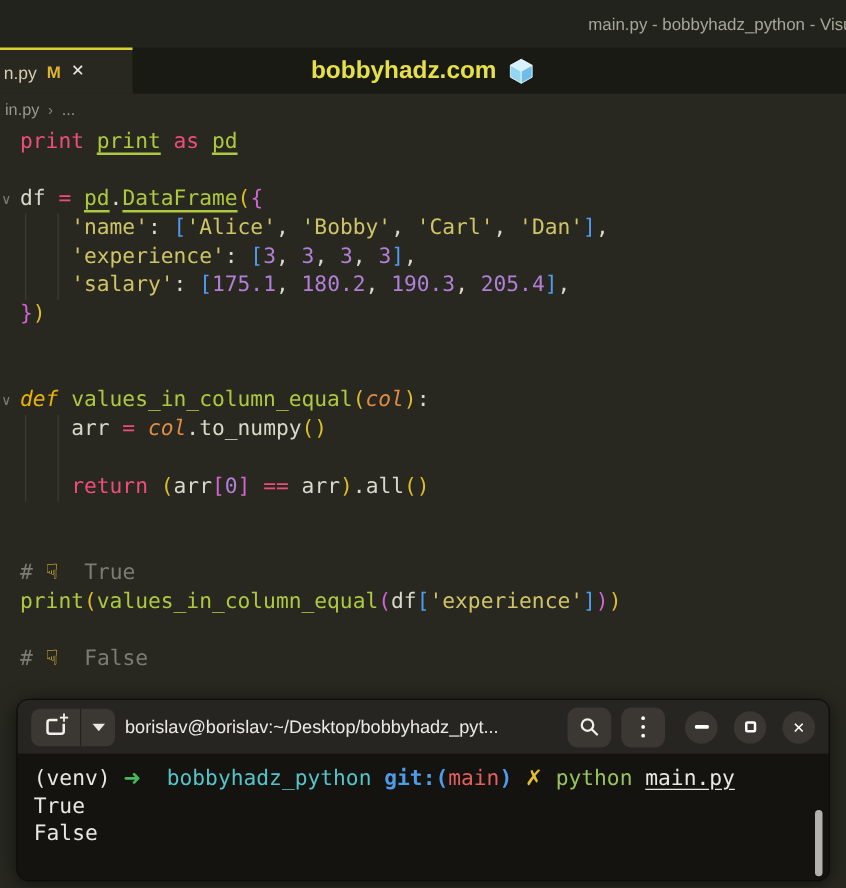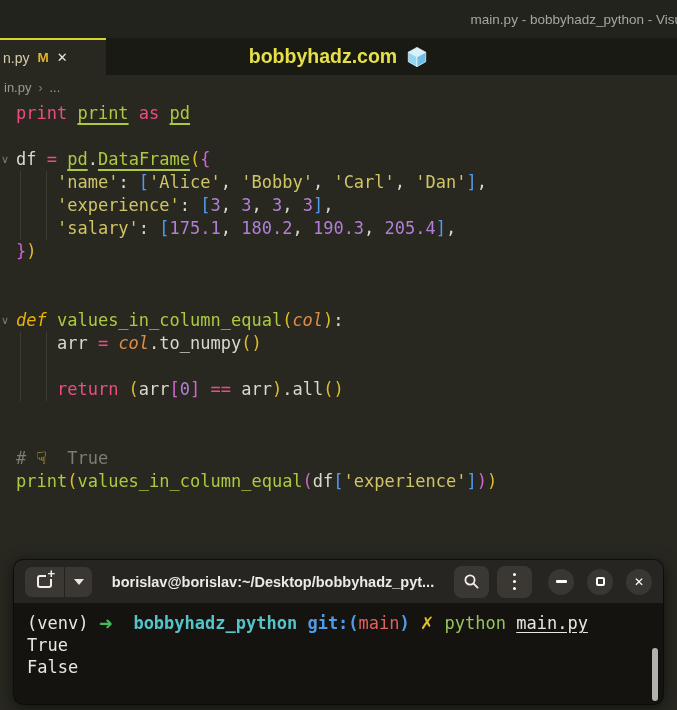--- a/index.html
+++ b/index.html
@@ -47,35 +47,35 @@
         background:#141310;box-shadow:0 3px 16px rgba(0,0,0,.6),0 0 0 1px rgba(0,0,0,.55);
         display:flex;flex-direction:column}
   .term-header{height:43px;background:#272522;display:flex;align-items:center;padding:0 11px;gap:8px;flex:none}
   .split-btn{display:flex;background:#3b3834;border-radius:7px;overflow:hidden;height:30px;flex:none}
   .seg1{width:40px;display:flex;align-items:center;justify-content:center;border-right:1px solid #24221f}
   .newtab-icon{width:15px;height:13px;border:2px solid #f2f0ec;border-radius:3px;position:relative}
   .newtab-icon::after{content:"+";position:absolute;right:-6px;top:-9px;color:#f2f0ec;font-size:13px;font-weight:bold;
         background:#3b3834;line-height:11px;padding:0 1px}
   .seg2{width:27px;display:flex;align-items:center;justify-content:center}
   .dd-arrow{width:0;height:0;border-left:5px solid transparent;border-right:5px solid transparent;border-top:6px solid #e9e7e3}
-  .term-title{flex:1;text-align:center;color:#eceae6;font-weight:bold;font-size:14.5px;white-space:nowrap;overflow:hidden}
+  .term-title{flex:1;text-align:left;color:#eceae6;font-weight:normal;font-size:14.5px;white-space:nowrap;overflow:hidden}
   .icon-btn{width:35px;height:32px;background:#3b3834;border-radius:8px;display:flex;align-items:center;justify-content:center;flex:none}
   .kebab{display:flex;flex-direction:column;gap:3.5px}
   .kebab i{width:3.5px;height:3.5px;background:#fff;border-radius:50%}
   .winctl{display:flex;align-items:center;gap:13px;margin-left:8px}
   .circle-btn{width:26px;height:26px;border-radius:50%;background:#3a3733;display:flex;align-items:center;justify-content:center;flex:none}
   .min-glyph{width:11px;height:2.5px;background:#fff;border-radius:1px}
   .max-glyph{width:9px;height:9px;border:2px solid #fff;border-radius:2px}
   .close-glyph{color:#fff;font-size:12px;font-weight:bold;font-family:"DejaVu Sans",sans-serif;line-height:1}
   .term-body{flex:1;position:relative;font-family:"DejaVu Sans Mono",monospace;font-size:17px;line-height:22px;
         padding:9px 10px 0 13px;background:#141310}
   .term-line{white-space:pre;height:22px}
   .tm-w {color:#e9e7e3}
   .tm-ar{color:#46b95a;font-weight:bold;font-family:"DejaVu Sans","DejaVu Sans Mono",sans-serif}
-  .tm-cy{color:#54c4c8;font-weight:bold}
+  .tm-cy{color:#54c4c8;font-weight:normal}
   .tm-gb{color:#4e9ce8;font-weight:bold}
   .tm-rd{color:#e2605e;font-weight:normal}
   .tm-yx{color:#e0c02e;font-weight:bold;font-family:"DejaVu Sans",sans-serif}
   .tm-gr{color:#97c45e}
   .tm-wu{color:#e9e7e3;font-weight:normal;text-decoration:underline;text-underline-offset:3px}
   .term-scrollbar{position:absolute;right:5px;top:45px;width:6px;height:53px;background:#b3b1ae;border-radius:3px}
 </style>
 </head>
 <body>
 
@@ -117,20 +117,21 @@
     <div class="code-line"></div>
     <div class="code-line"><span class="fold">∨</span><span class="tk-dk">def </span><span class="tk-fn">values_in_column_equal</span><span class="tk-b1">(</span><span class="tk-pa">col</span><span class="tk-b1">)</span><span class="tk-p">:</span></div>
     <div class="code-line"><i class="guide" style="left: 20px;"></i><i class="guide" style="left: 46px;"></i><span class="tk-p">    arr </span><span class="tk-kw">= </span><span class="tk-pa">col</span><span class="tk-p">.to_numpy</span><span class="tk-b1">()</span></div>
     <div class="code-line"><i class="guide" style="left: 20px;"></i><i class="guide" style="left: 46px;"></i></div>
     <div class="code-line"><i class="guide" style="left: 20px;"></i><i class="guide" style="left: 46px;"></i><span class="tk-p">    </span><span class="tk-kw">return </span><span class="tk-b1">(</span><span class="tk-p">arr</span><span class="tk-b2">[</span><span class="tk-n">0</span><span class="tk-b2">]</span><span class="tk-p"> </span><span class="tk-kw">==</span><span class="tk-p"> arr</span><span class="tk-b1">)</span><span class="tk-p">.all</span><span class="tk-b1">()</span></div>
     <div class="code-line"></div>
     <div class="code-line"></div>
     <div class="code-line"><span class="tk-c"># </span><span class="tk-e">☟</span><span class="tk-c">  True</span></div>
     <div class="code-line"><span class="tk-fn">print</span><span class="tk-b1">(</span><span class="tk-fn">values_in_column_equal</span><span class="tk-b2">(</span><span class="tk-p">df</span><span class="tk-b3">[</span><span class="tk-s">'experience'</span><span class="tk-b3">]</span><span class="tk-b2">)</span><span class="tk-b1">)</span></div>
     <div class="code-line"></div>
+    <div class="code-line"><span class="tk-c"># </span><span class="tk-e">☟</span><span class="tk-c">  False</span></div>
   </div>
 
 <div class="term">
   <div class="term-header">
     <div class="split-btn">
       <div class="seg1">
         <span class="newtab-icon"></span>
       </div>
       <div class="seg2">
         <span class="dd-arrow"></span>

